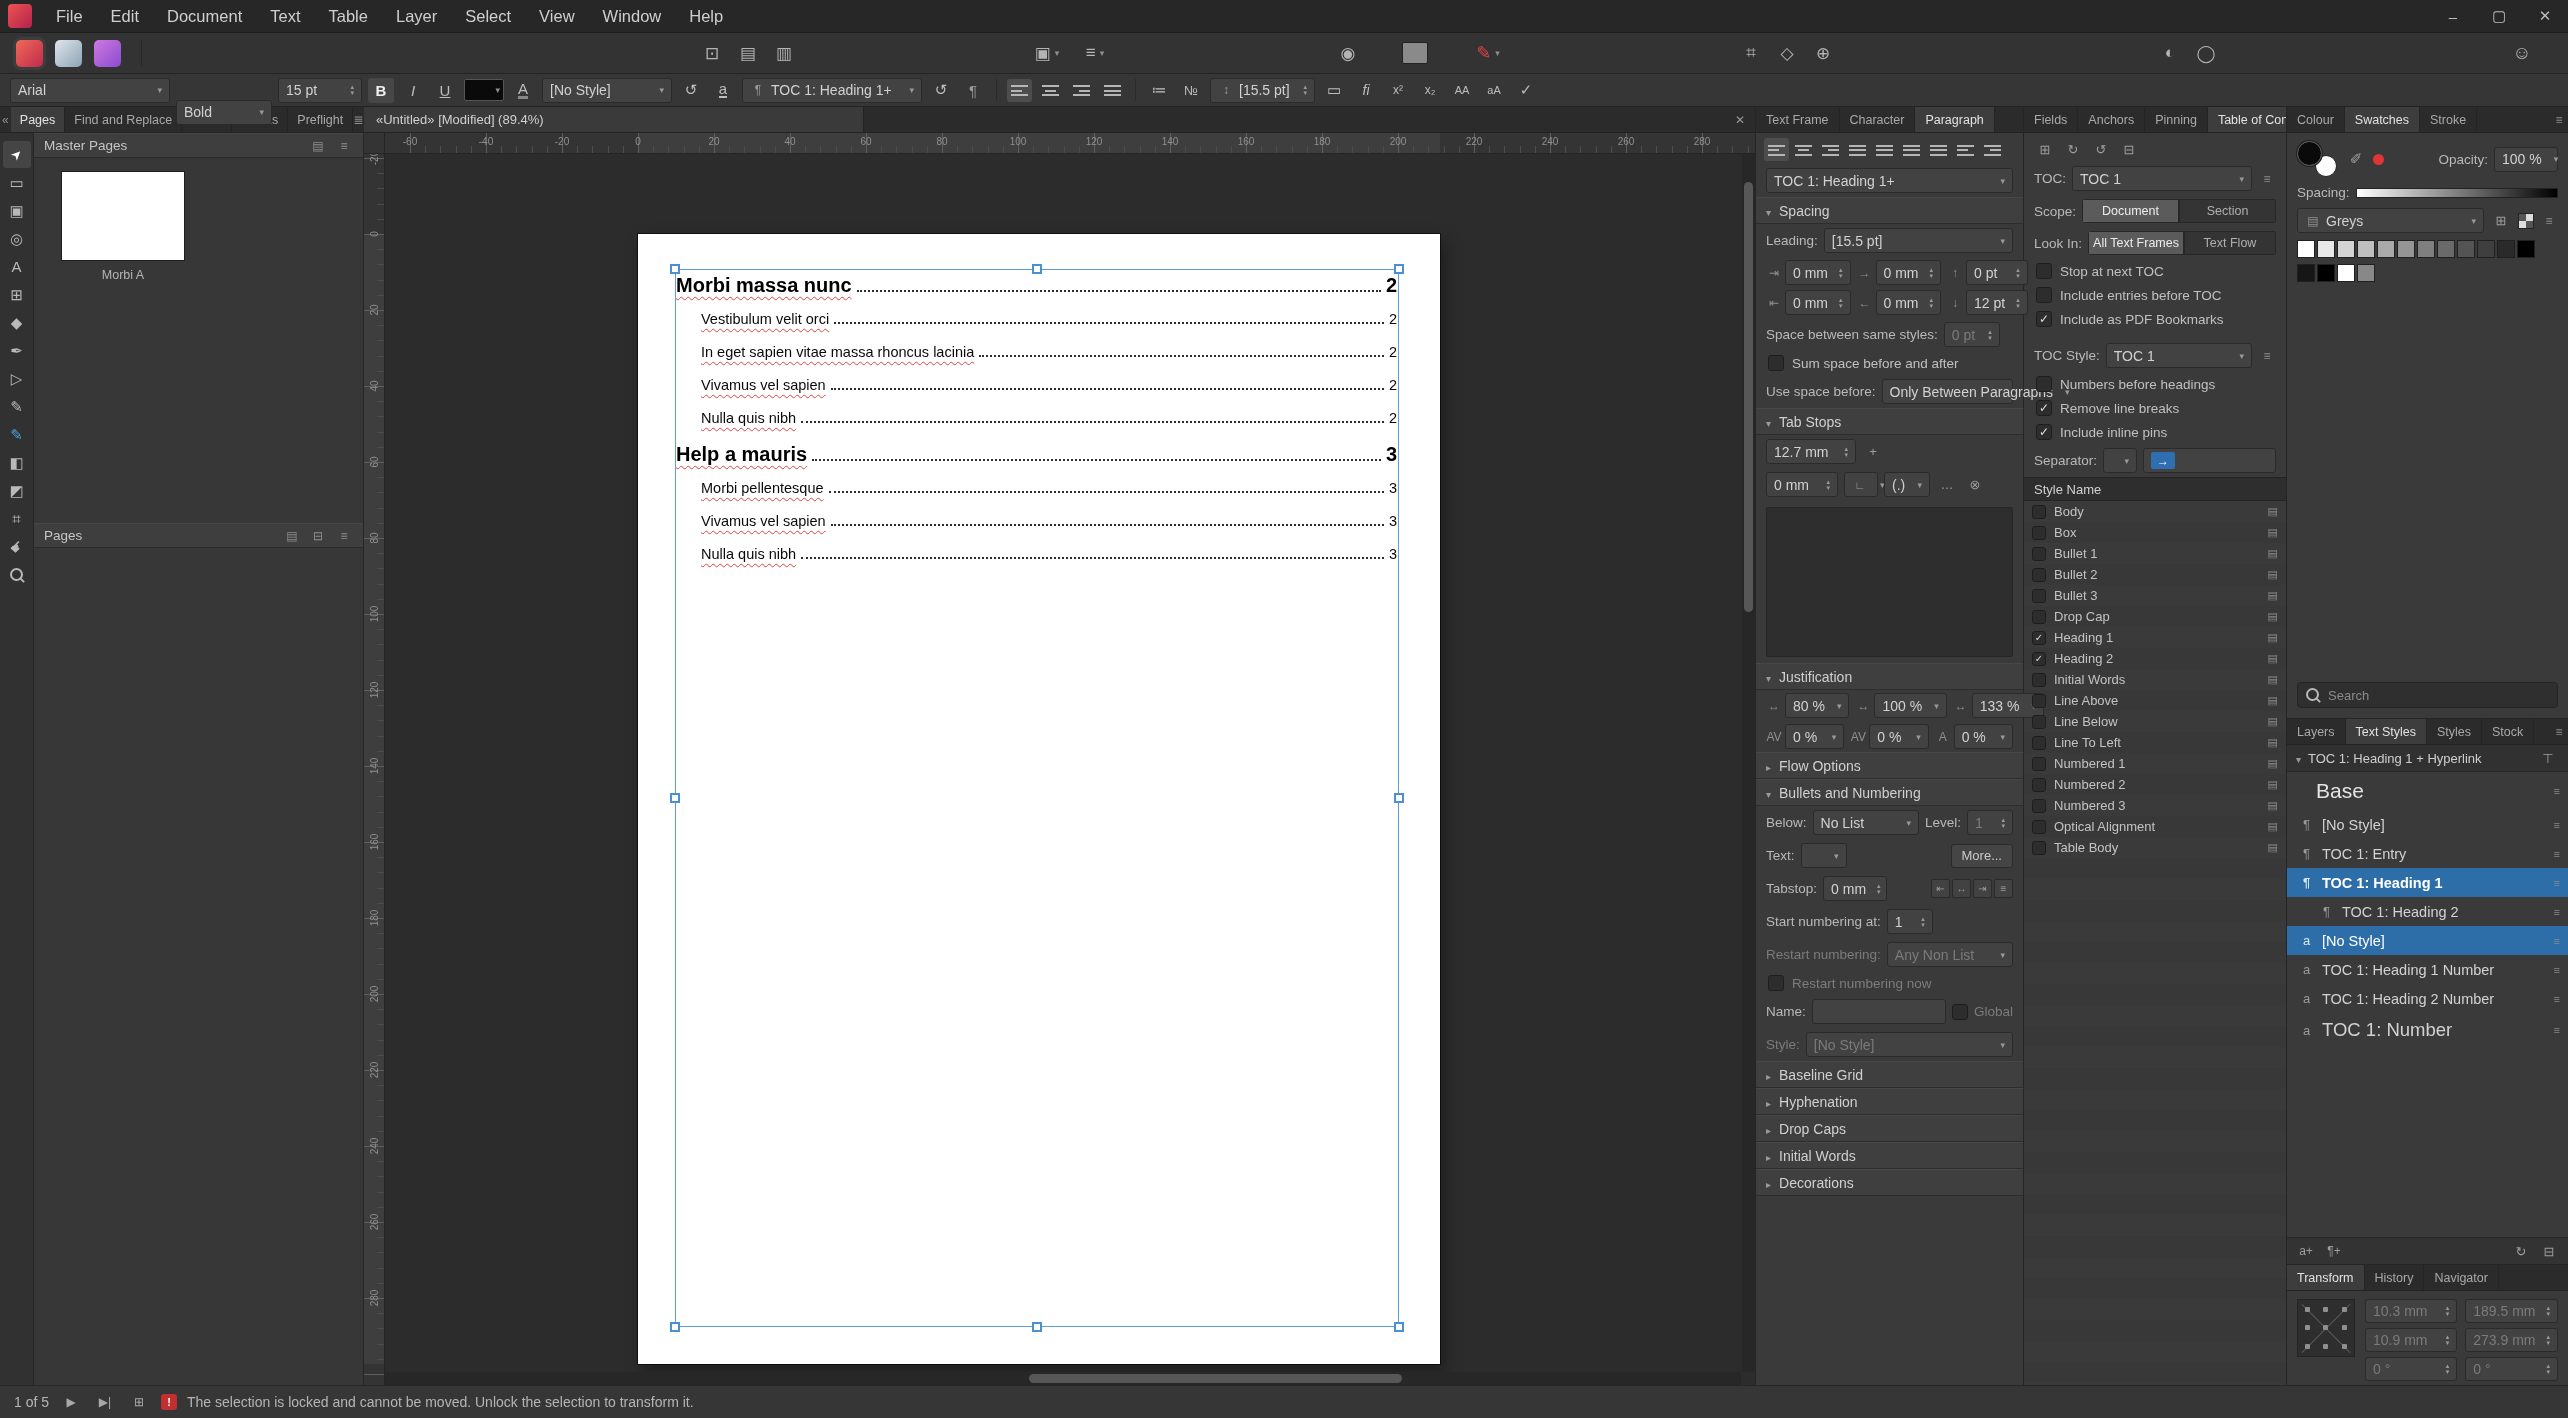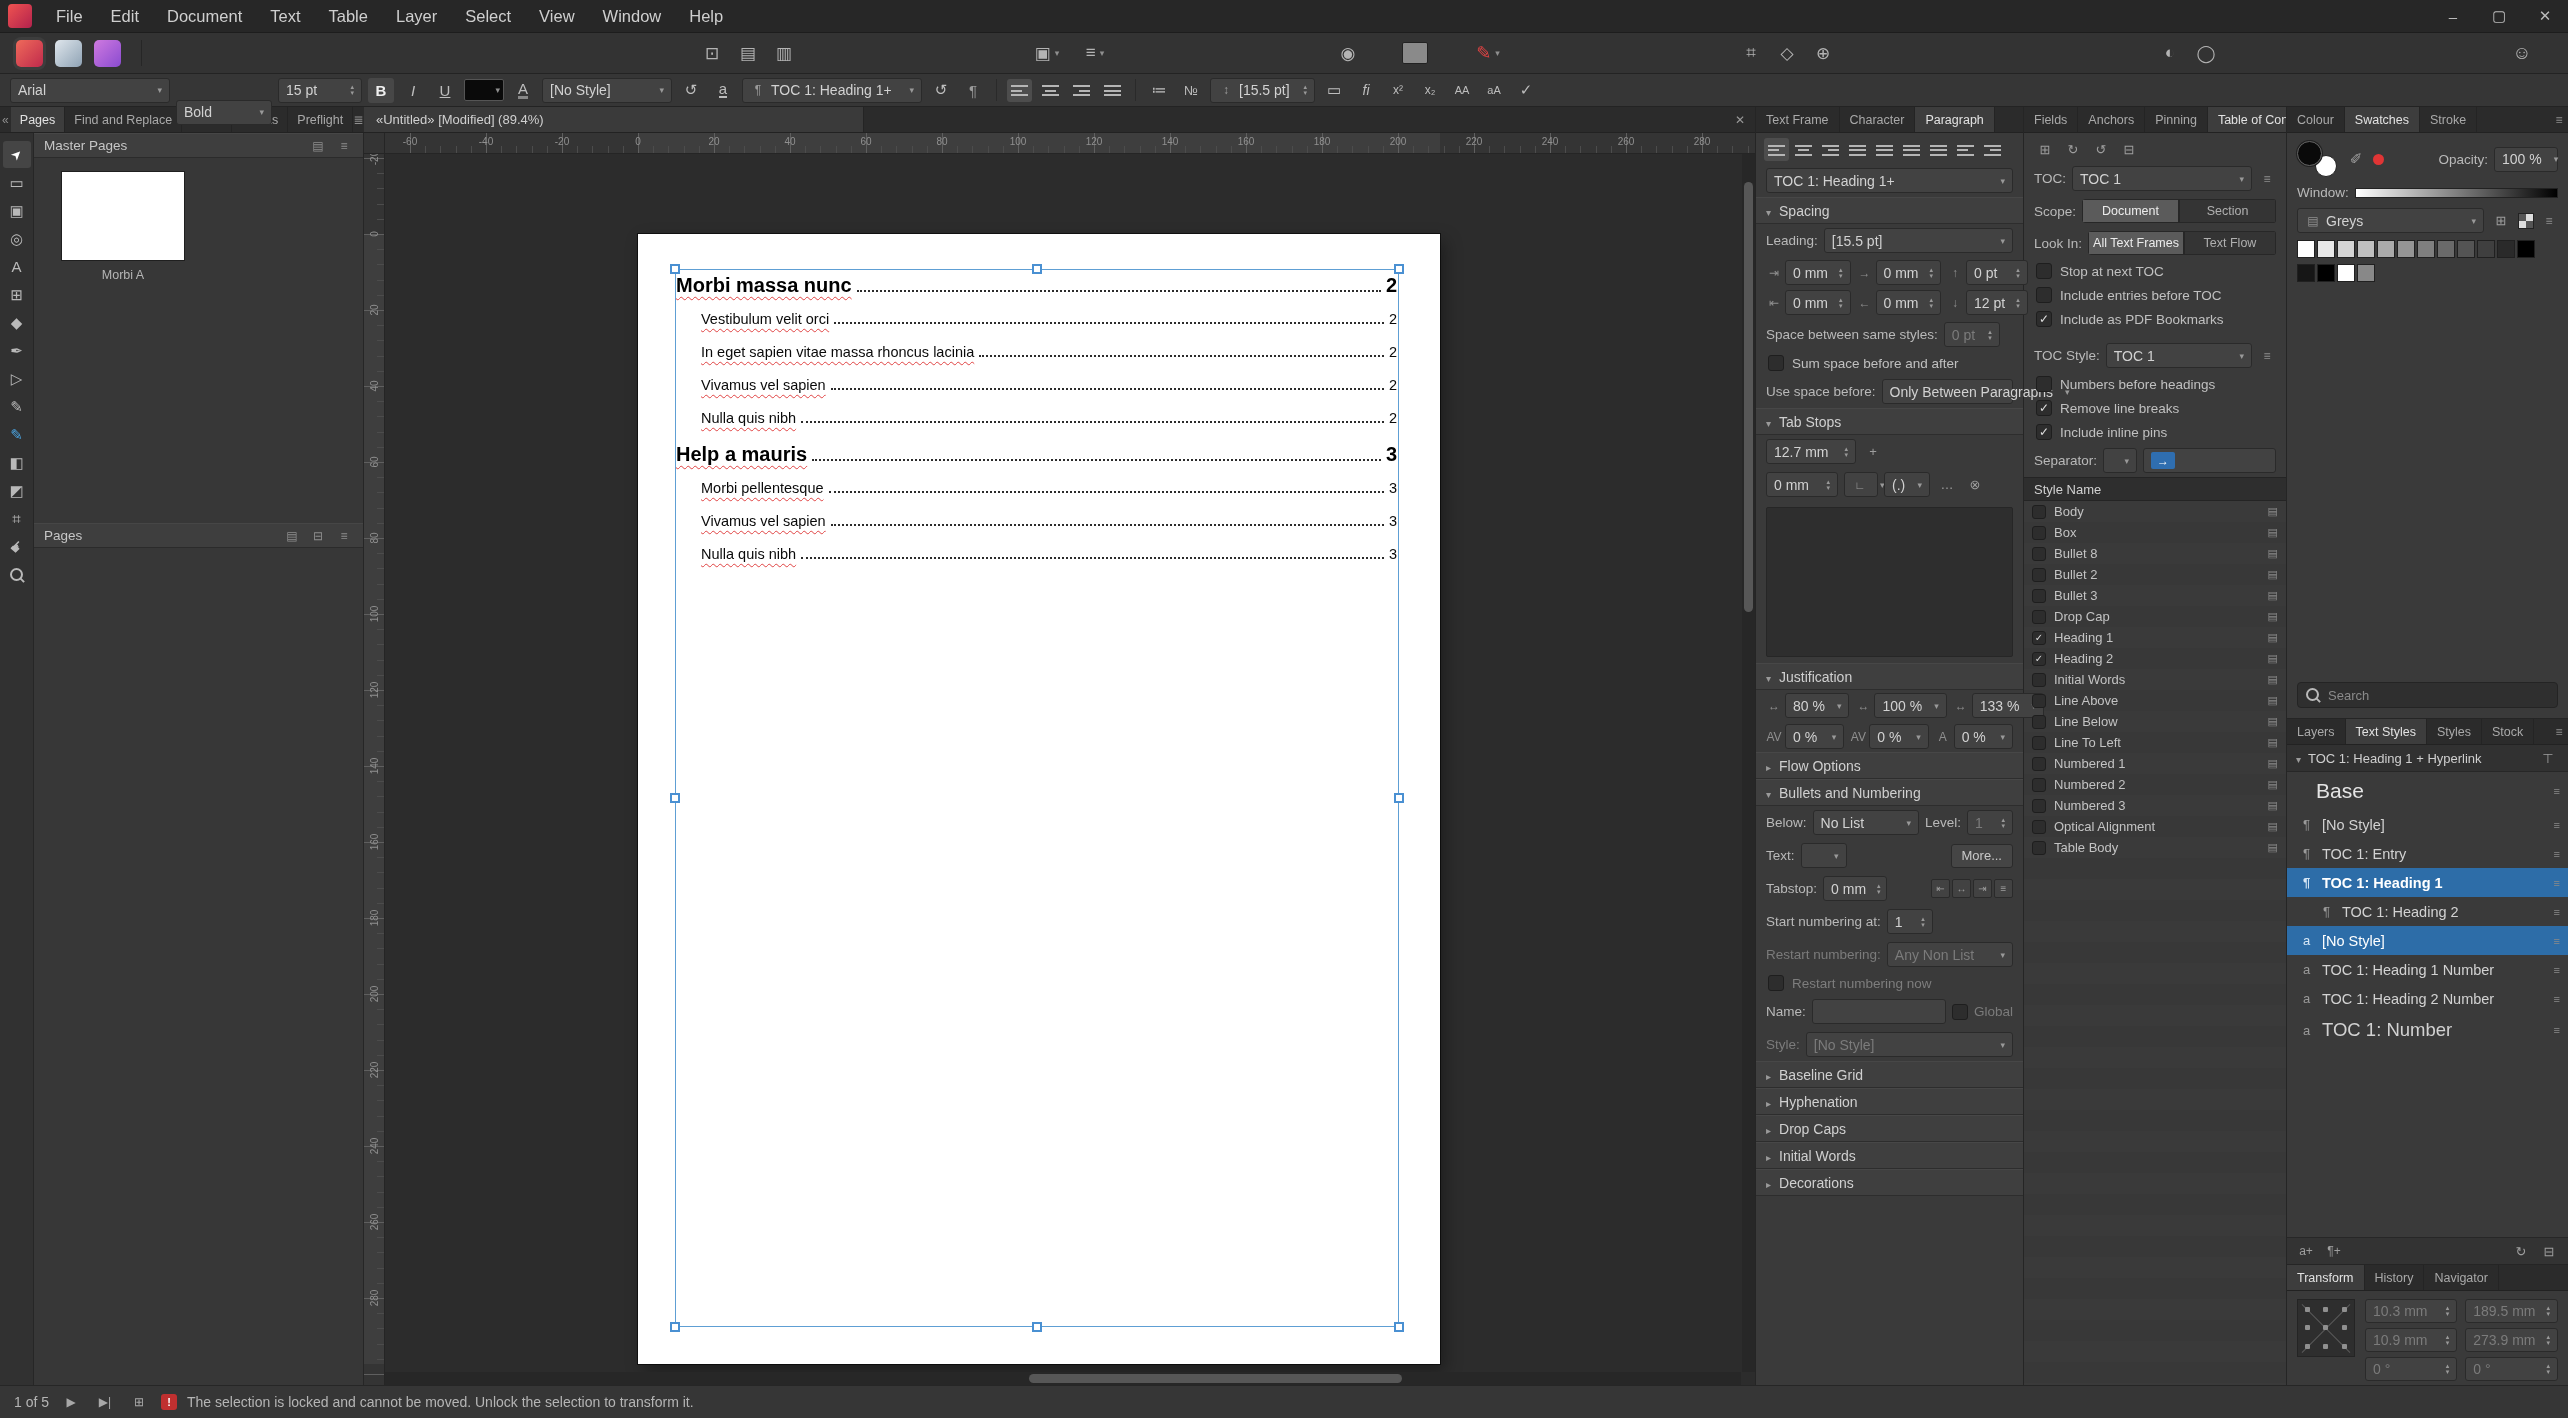--- a/index.html
+++ b/index.html
@@ -1035,21 +1035,21 @@
             <span>Body</span>
             <span class="fmt-icon"></span>
           </div>
             <div class="style-row">
             <span class="cb"></span>
             <span>Box</span>
             <span class="fmt-icon"></span>
           </div>
             <div class="style-row">
             <span class="cb"></span>
-            <span>Bullet 8</span>
+            <span>Bullet 1</span>
             <span class="fmt-icon"></span>
           </div>
             <div class="style-row">
             <span class="cb"></span>
             <span>Bullet 2</span>
             <span class="fmt-icon"></span>
           </div>
             <div class="style-row">
             <span class="cb"></span>
             <span>Bullet 3</span>
@@ -1143,21 +1143,21 @@
             </span>
             <span class="icnbtn i-dropper"></span>
             <span class="red-dot"></span>
             <span class="grow"></span>
             <span class="plabel">Opacity:</span>
             <div class="field combo w64">
               <span>100 %</span>
             </div>
           </div>
           <div class="prow">
-            <span class="plabel">Window:</span>
+            <span class="plabel">Spacing:</span>
             <span class="recent-strip"></span>
           </div>
           <div class="prow">
             <div class="field combo grow">
               <span class="mini-icon i-viewmode"></span>
               <span>Greys</span>
             </div>
             <span class="icnbtn i-gridview"></span>
             <span class="checker"></span>
             <span class="hicon i-burger"></span>

